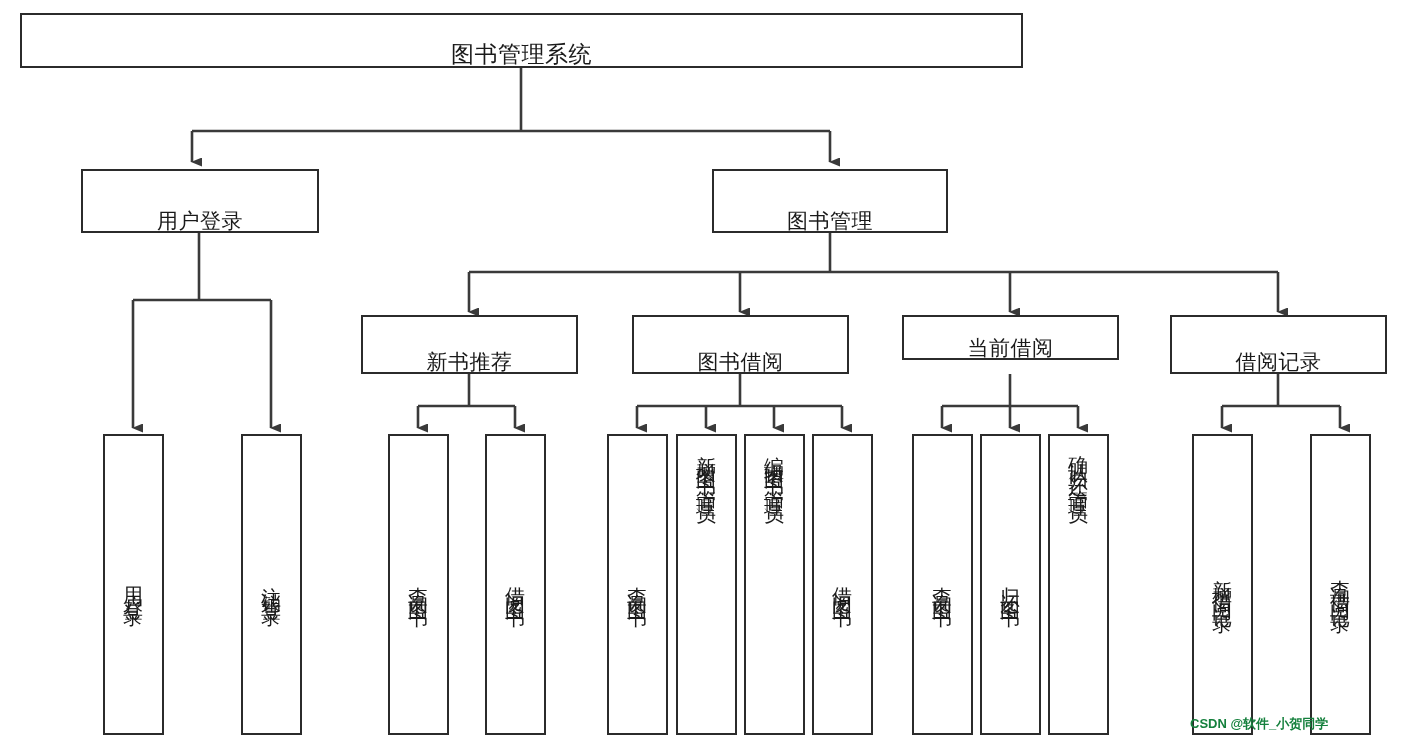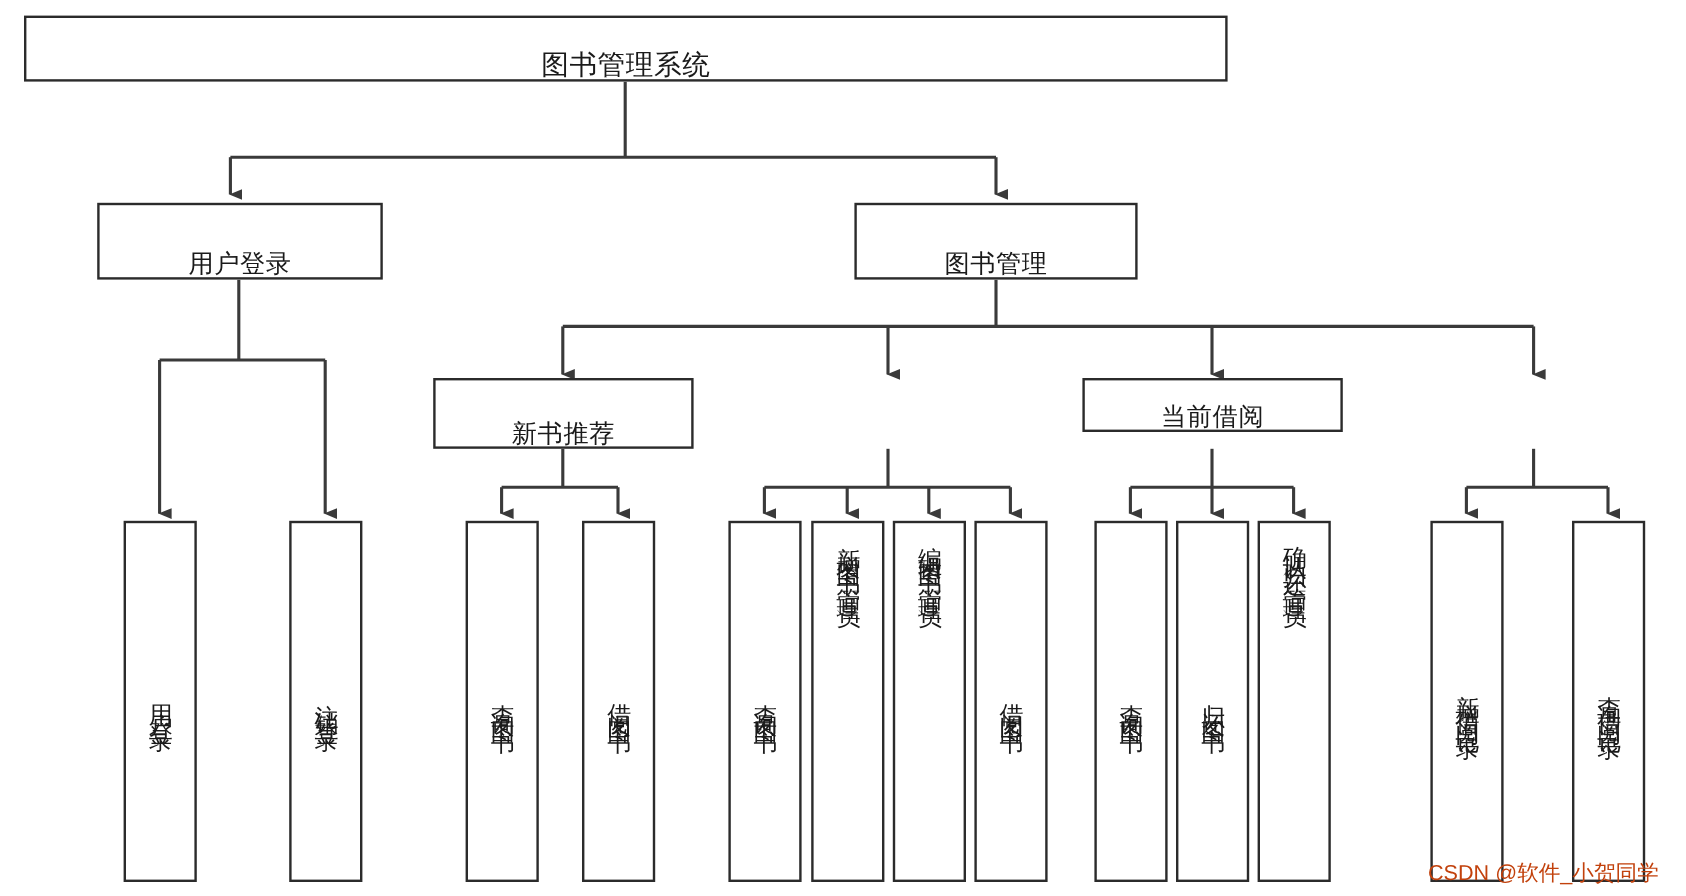--- a/index.html
+++ b/index.html
@@ -57,25 +57,26 @@
   }
   .lvl-leaf {
     align-items: flex-start;
     justify-content: center;
     padding-top: 4px;
   }
   .lvl-leaf.center-text { align-items: center; padding-top: 0; }
   .watermark {
     position: absolute;
     font-family: "Liberation Sans", "DejaVu Sans", sans-serif;
-    font-size: 18px;
-    color: #c2410c;
+    font-size: 13px;
+    color: #15803d;
     white-space: nowrap;
     pointer-events: none;
     user-select: none;
+    font-weight: bold;
   }
 </style>
 </head>
 <body>
 
 <div id="diagram-root">
 
   <svg class="diagram-canvas" viewBox="0 0 1405 747">
     <defs>
       <marker id="arrowhead" markerWidth="9" markerHeight="11" refX="4.5" refY="10" orient="auto" markerUnits="userSpaceOnUse">
@@ -133,23 +134,29 @@
   <div class="node-box lvl-2" style="left:81px; top:169px; width:238px; height:64px;">
     <span class="node-label">用户登录</span>
   </div>
   <div class="node-box lvl-2" style="left:712px; top:169px; width:236px; height:64px;">
     <span class="node-label">图书管理</span>
   </div>
 
   <div class="node-box lvl-3" style="left:361px; top:315px; width:217px; height:59px;">
     <span class="node-label">新书推荐</span>
   </div>
+  <div class="node-box lvl-3" style="left:632px; top:315px; width:217px; height:59px;">
+    <span class="node-label">图书借阅</span>
+  </div>
   <div class="node-box lvl-3" style="left:902px; top:315px; width:217px; height:45px;">
     <span class="node-label">当前借阅</span>
   </div>
+  <div class="node-box lvl-3" style="left:1170px; top:315px; width:217px; height:59px;">
+    <span class="node-label">借阅记录</span>
+  </div>
 
   <div class="node-box lvl-leaf center-text" style="left:103px; top:434px; width:61px; height:301px;">
     <span class="node-label">用户登录</span>
   </div>
   <div class="node-box lvl-leaf center-text" style="left:241px; top:434px; width:61px; height:301px;">
     <span class="node-label">注销登录</span>
   </div>
 
   <div class="node-box lvl-leaf center-text" style="left:388px; top:434px; width:61px; height:301px;">
     <span class="node-label">查询图书</span>

